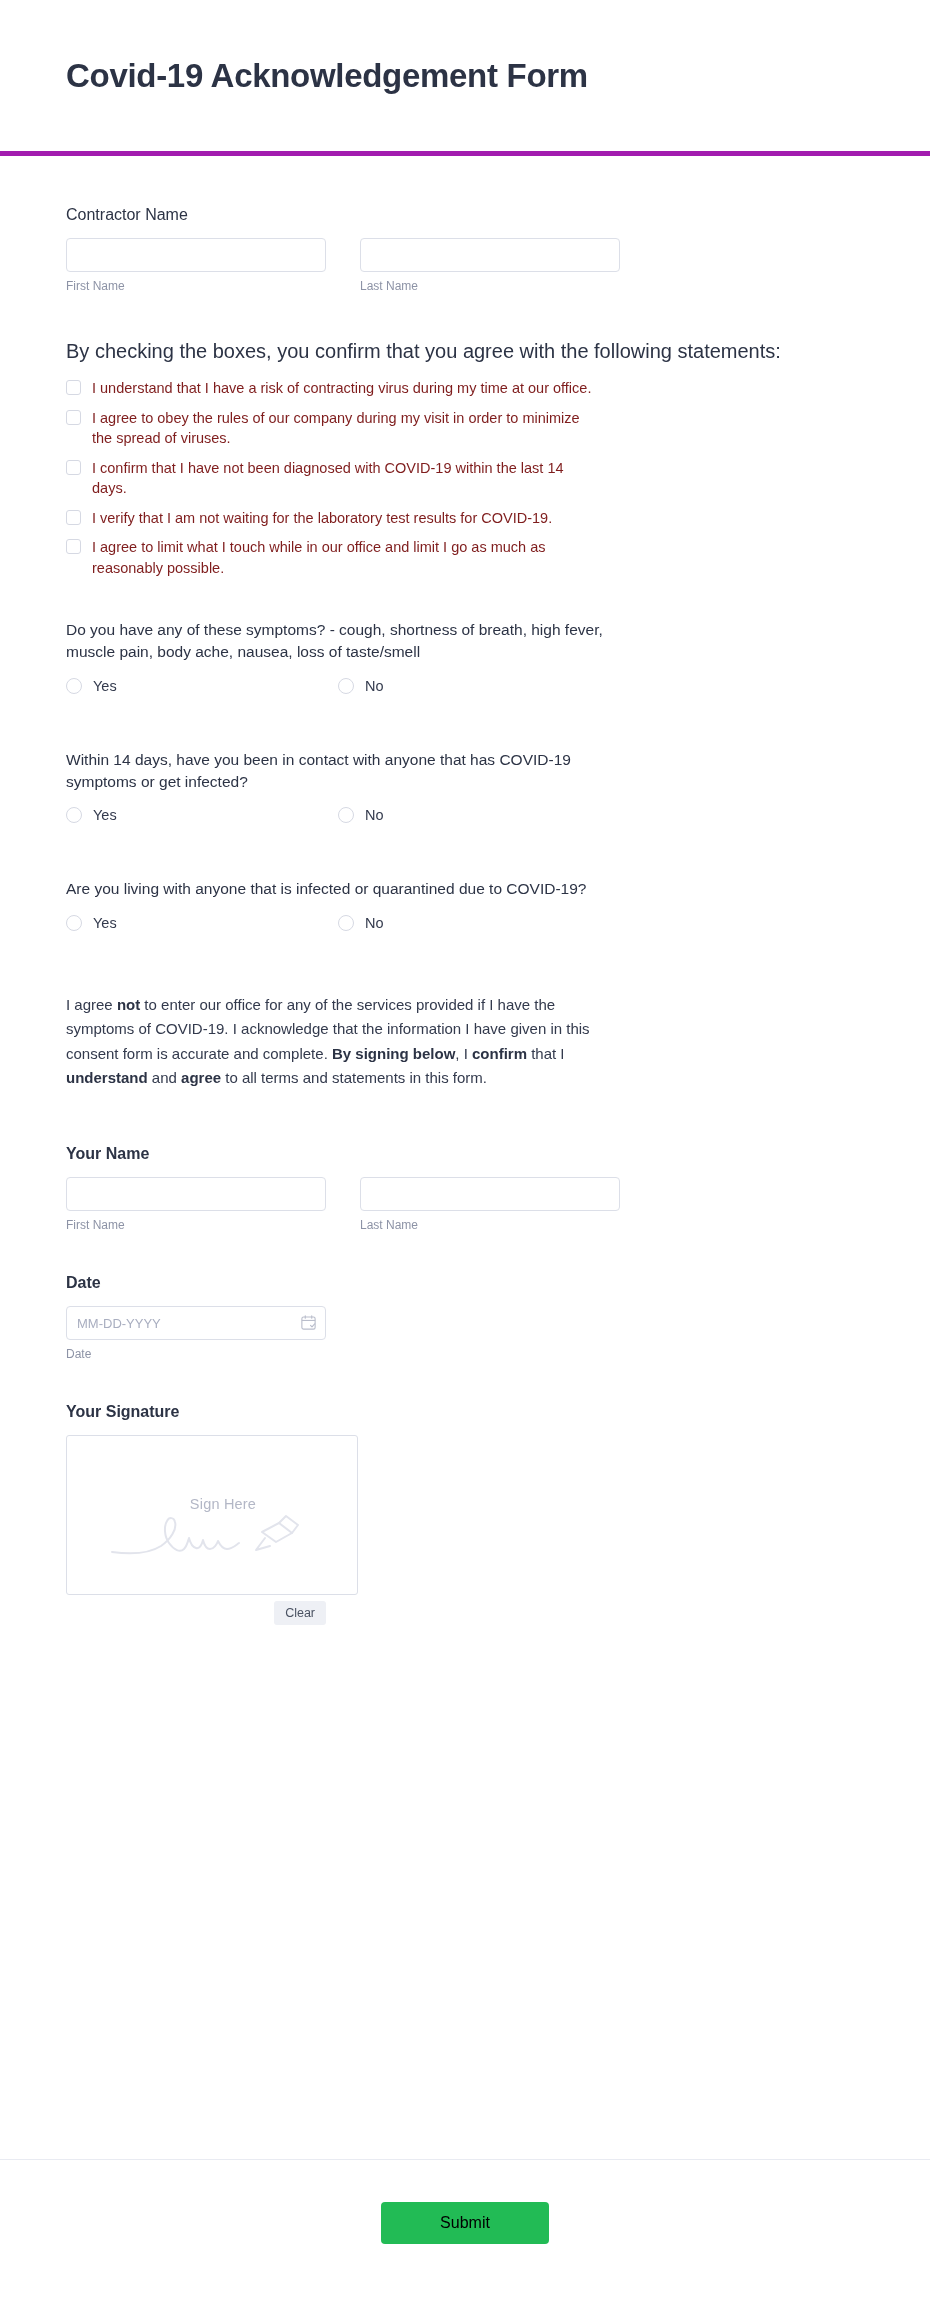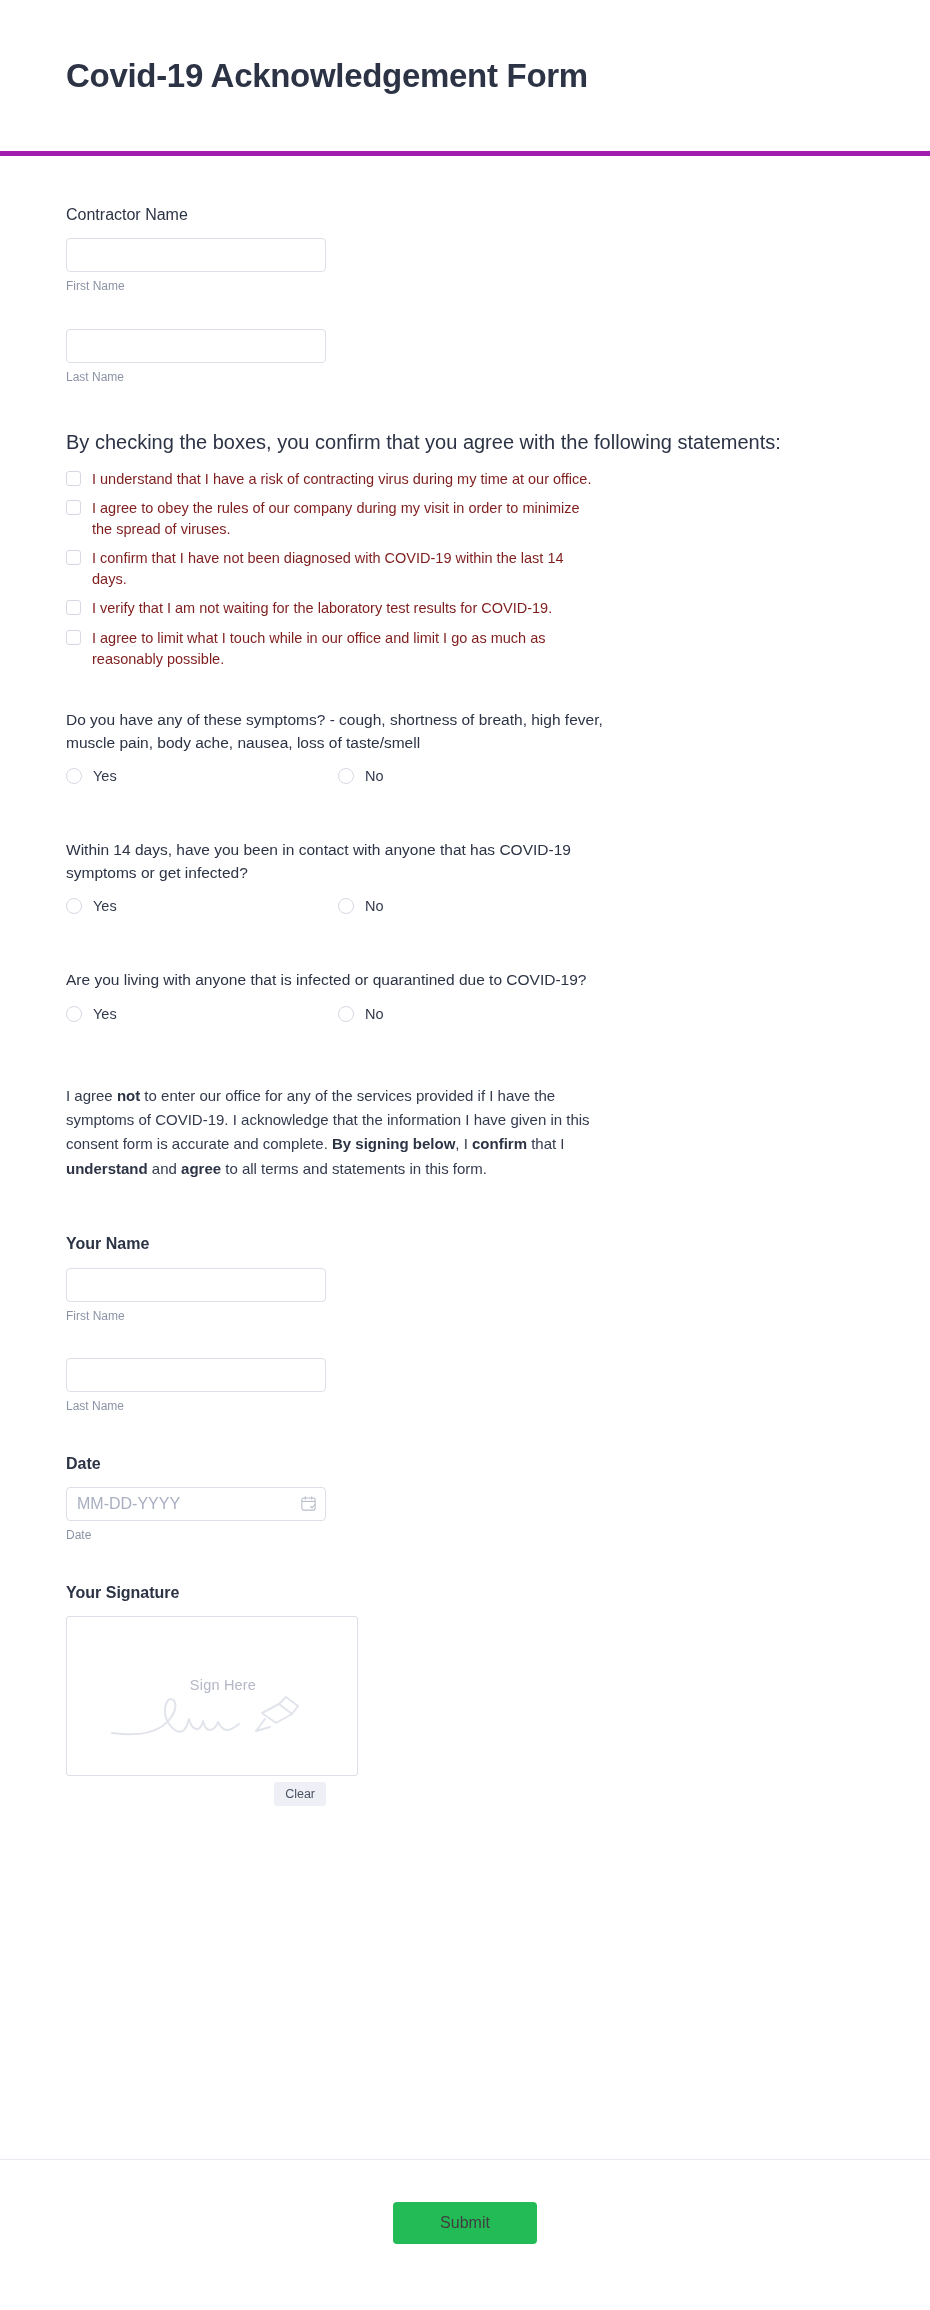--- a/index.html
+++ b/index.html
@@ -51,21 +51,20 @@
     color: #2c3345;
     font-weight: normal;
     line-height: 1.4;
     margin-bottom: 12px;
   }
   .field-label.bold { font-weight: bold; }
 
   .name-row {
     display: flex;
     gap: 34px;
-    flex-direction: column;
   }
   .name-col { width: 260px; }
 
   .text-input {
     width: 100%;
     height: 34px;
     border: 1px solid #dcdfe8;
     border-radius: 4px;
     background: #ffffff;
     outline: none;
@@ -155,21 +154,21 @@
   
   .section-gap { margin-top: 50px; }
 
   .date-wrap { position: relative; width: 260px; }
   .date-input {
     width: 100%;
     height: 34px;
     border: 1px solid #dcdfe8;
     border-radius: 4px;
     padding: 0 32px 0 10px;
-    font-size: 16px;
+    font-size: 13px;
     color: #2c3345;
     outline: none;
     font-family: "Liberation Sans", sans-serif;
   }
   .date-input::placeholder { color: #a9aec0; }
   .cal-icon {
     position: absolute;
     right: 9px;
     top: 8px;
     width: 17px;
@@ -225,25 +224,25 @@
   .form-footer {
     border-top: 1px solid #e9ebf2;
     margin-top: 58px;
     padding: 42px 0 66px 0;
     display: flex;
     justify-content: center;
     flex: 0 0 auto;
   }
   .submit-btn {
     background: #22bb55;
-    color: #404040;
+    color: #000000;
     border: none;
     border-radius: 4px;
     font-size: 16px;
-    width: 144px;
+    width: 168px;
     height: 42px;
     cursor: pointer;
     font-family: "Liberation Sans", sans-serif;
   }
 </style>
 </head>
 <body>
 
 <div class="page">
 

